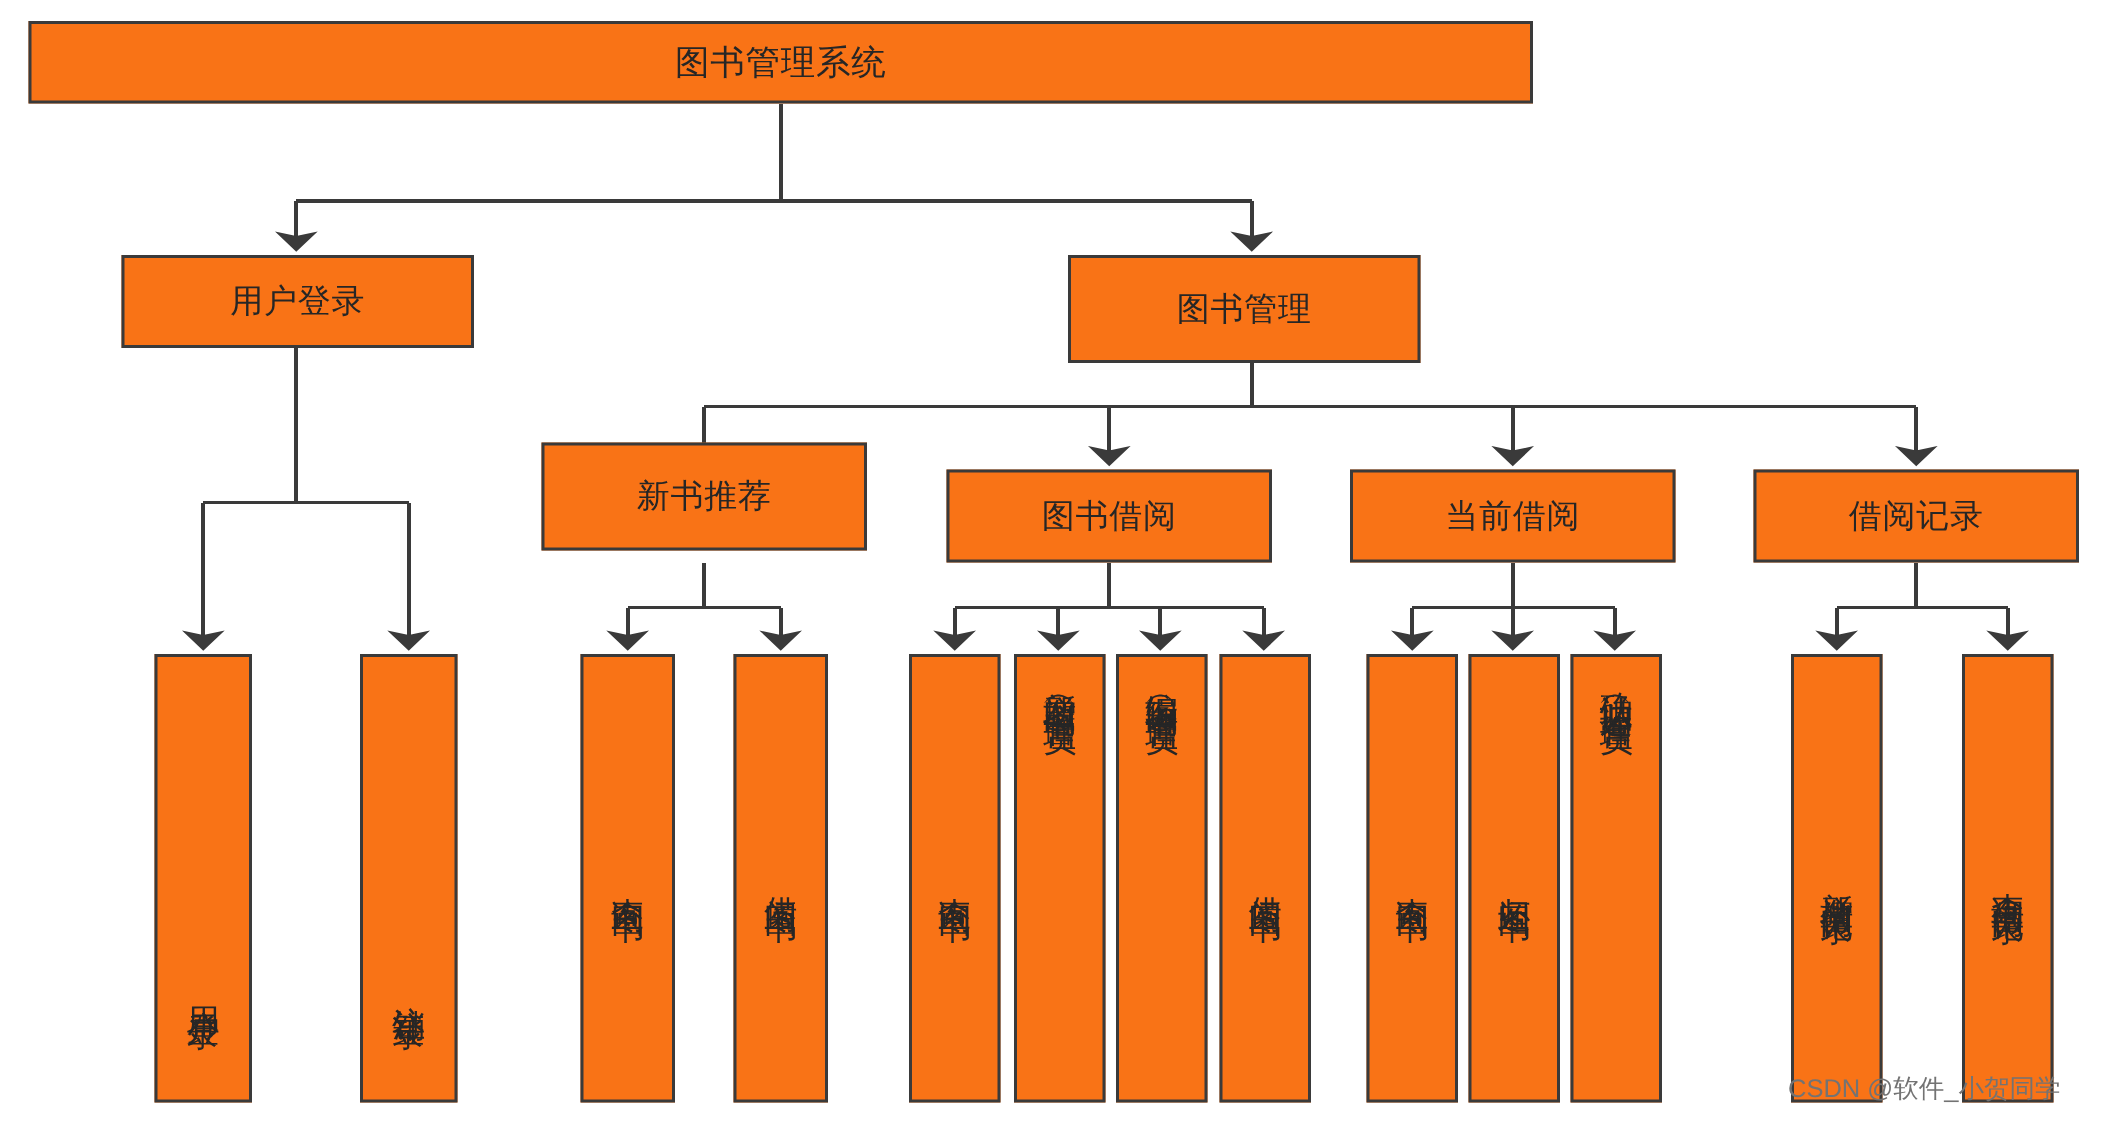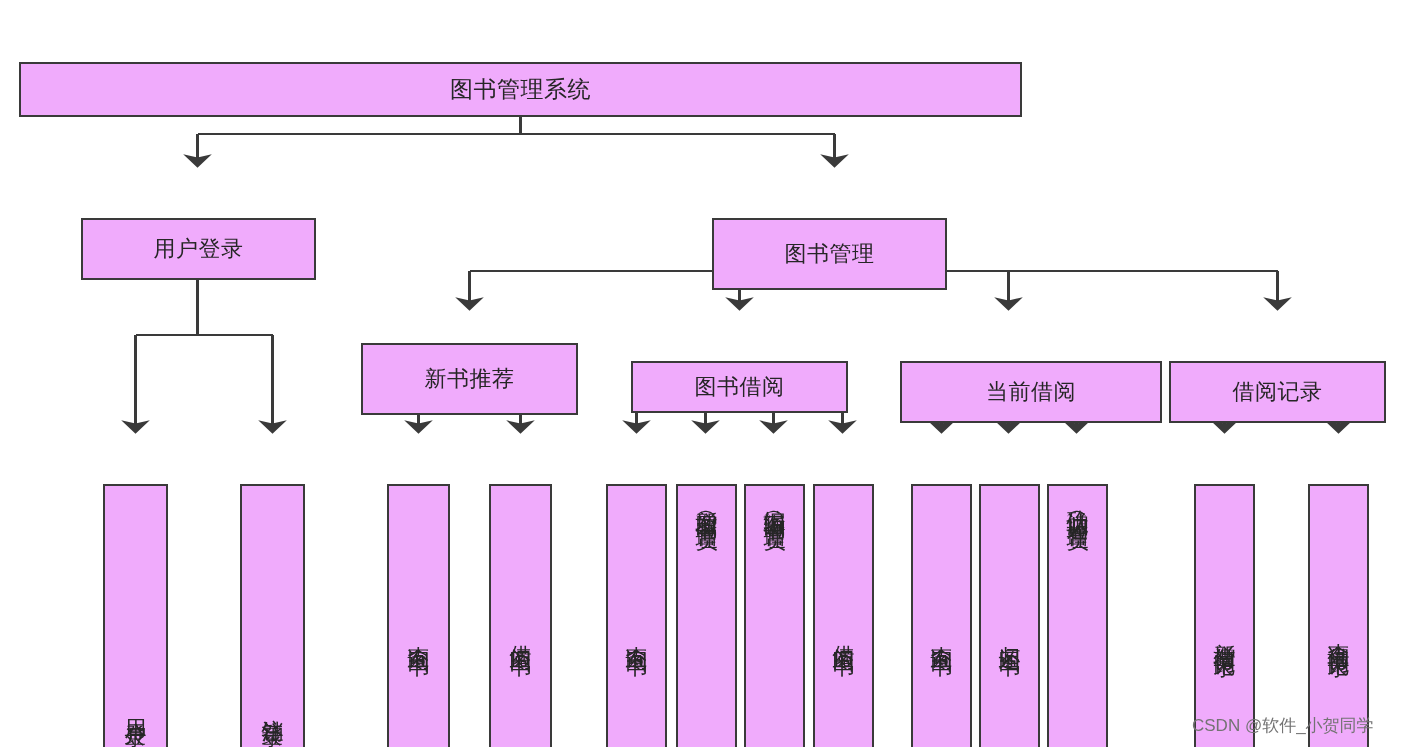--- a/index.html
+++ b/index.html
@@ -23,27 +23,26 @@
     position: absolute;
     left: 0;
     top: 0;
     width: 1405px;
     height: 747px;
     pointer-events: none;
   }
   .node {
     position: absolute;
     box-sizing: border-box;
-    background: #f0abfc;
+    background: #f97316;
     border: 2.5px solid #3a3a3a;
     display: flex;
     align-items: center;
     justify-content: center;
     z-index: 2;
-    margin-top: 48px;
   }
   .node-label {
     color: #262626;
     letter-spacing: 0.5px;
     white-space: nowrap;
     line-height: 1.18;
   }
   
   .node.horiz .node-label {
     font-size: 22px;
@@ -149,25 +148,25 @@
   </div>
 
   <div class="node horiz" style="left:712px; top:170px; width:235px; height:72px;">
     <span class="node-label">图书管理</span>
   </div>
 
   <div class="node horiz" style="left:361px; top:295px; width:217px; height:72px;text-align:right;">
     <span class="node-label">新书推荐</span>
   </div>
 
-  <div class="node horiz" style="left:631px; top:313px; width:217px; height:52px;text-align:right;">
+  <div class="node horiz" style="left:631px; top:313px; width:217px; height:62px;text-align:right;">
     <span class="node-label">图书借阅</span>
   </div>
 
-  <div class="node horiz" style="left:900px; top:313px; width:262px; height:62px;">
+  <div class="node horiz" style="left:900px; top:313px; width:217px; height:62px;">
     <span class="node-label">当前借阅</span>
   </div>
 
   <div class="node horiz" style="left:1169px; top:313px; width:217px; height:62px;">
     <span class="node-label">借阅记录</span>
   </div>
 
   <div class="node vert align-bottom" style="left:103px; top:436px; width:65px; height:299px; padding-bottom:68px;">
     <span class="node-label">用户登录</span>
   </div>

